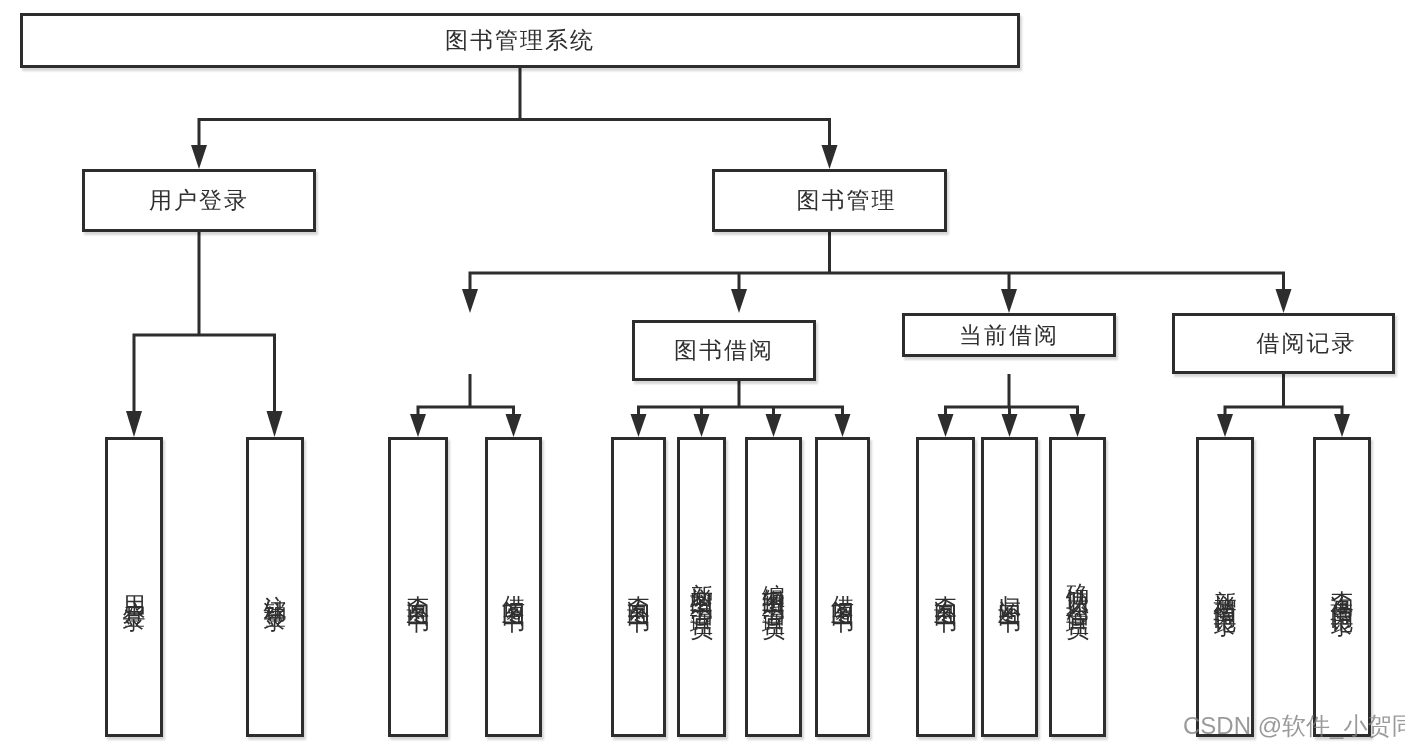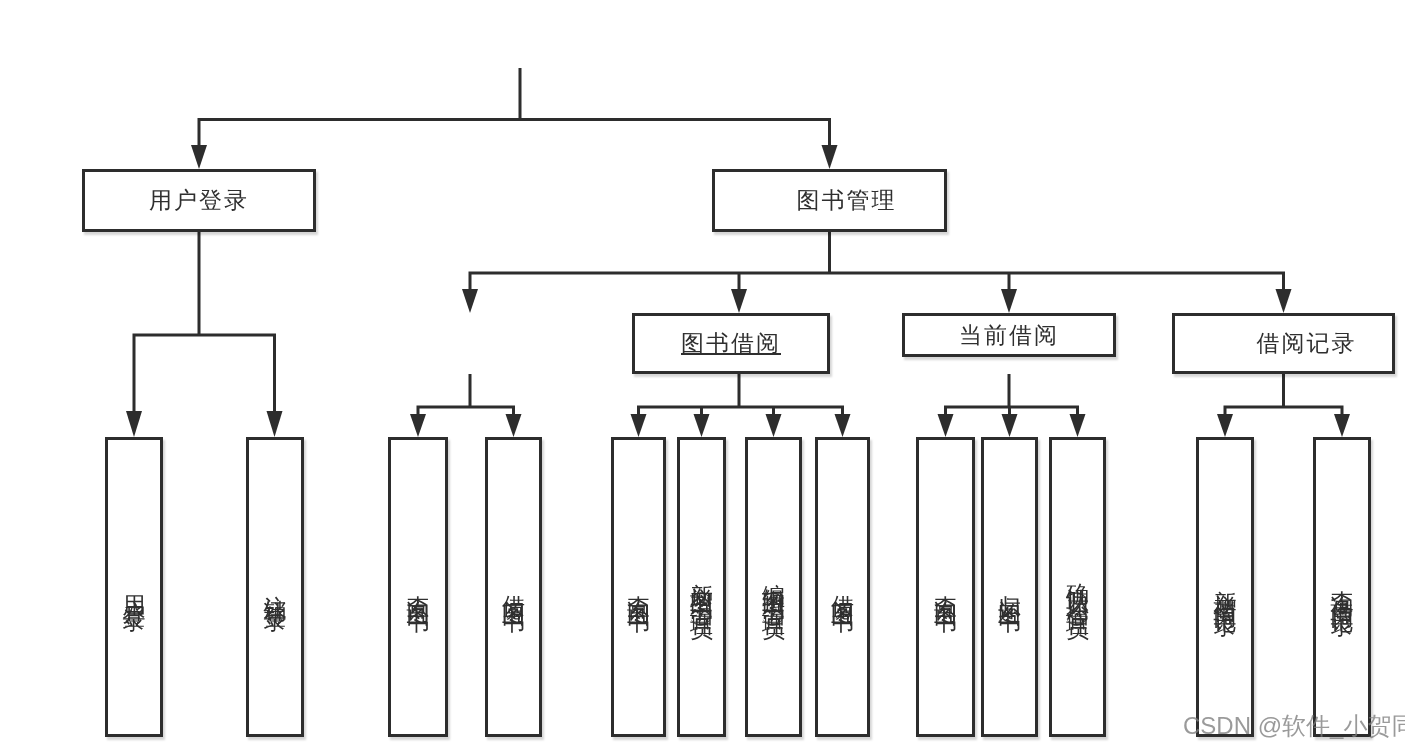--- a/index.html
+++ b/index.html
@@ -95,25 +95,26 @@
 
       <polygon points="937.5,414 953.5,414 945.5,437"></polygon>
       <polygon points="1001.5,414 1017.5,414 1009.5,437"></polygon>
       <polygon points="1069.5,414 1085.5,414 1077.5,437"></polygon>
 
       <polygon points="1217,414 1233,414 1225,437"></polygon>
       <polygon points="1334,414 1350,414 1342,437"></polygon>
     </g>
   </svg>
 
+  <div class="node" style="left:20px; top:13px; width:1000px; height:55px;">图书管理系统</div>
 
   <div class="node" style="left:82px; top:169px; width:234px; height:63px;">用户登录</div>
   <div class="node" style="left:712px; top:169px; width:235px; height:63px;padding-left:34px;">图书管理</div>
 
-  <div class="node" style="left:632px; top:313px; width:198px; height:61px;text-decoration:underline;">图书借阅</div>
+  <div class="node" style="left:632px; top:320px; width:184px; height:61px;">图书借阅</div>
   <div class="node" style="left:902px; top:313px; width:214px; height:44px;">当前借阅</div>
   <div class="node" style="left:1172px; top:313px; width:223px; height:61px;padding-left:46px;">借阅记录</div>
 
   <div class="node leaf" style="left:105px; top:437px; width:58px; height:300px;">用户登录</div>
   <div class="node leaf" style="left:246px; top:437px; width:58px; height:300px;">注销登录</div>
 
   <div class="node leaf" style="left:388px; top:437px; width:60px; height:300px;">查询图书</div>
   <div class="node leaf" style="left:485px; top:437px; width:57px; height:300px;">借阅图书</div>
 
   <div class="node leaf" style="left:611px; top:437px; width:55px; height:300px;">查询图书</div>

